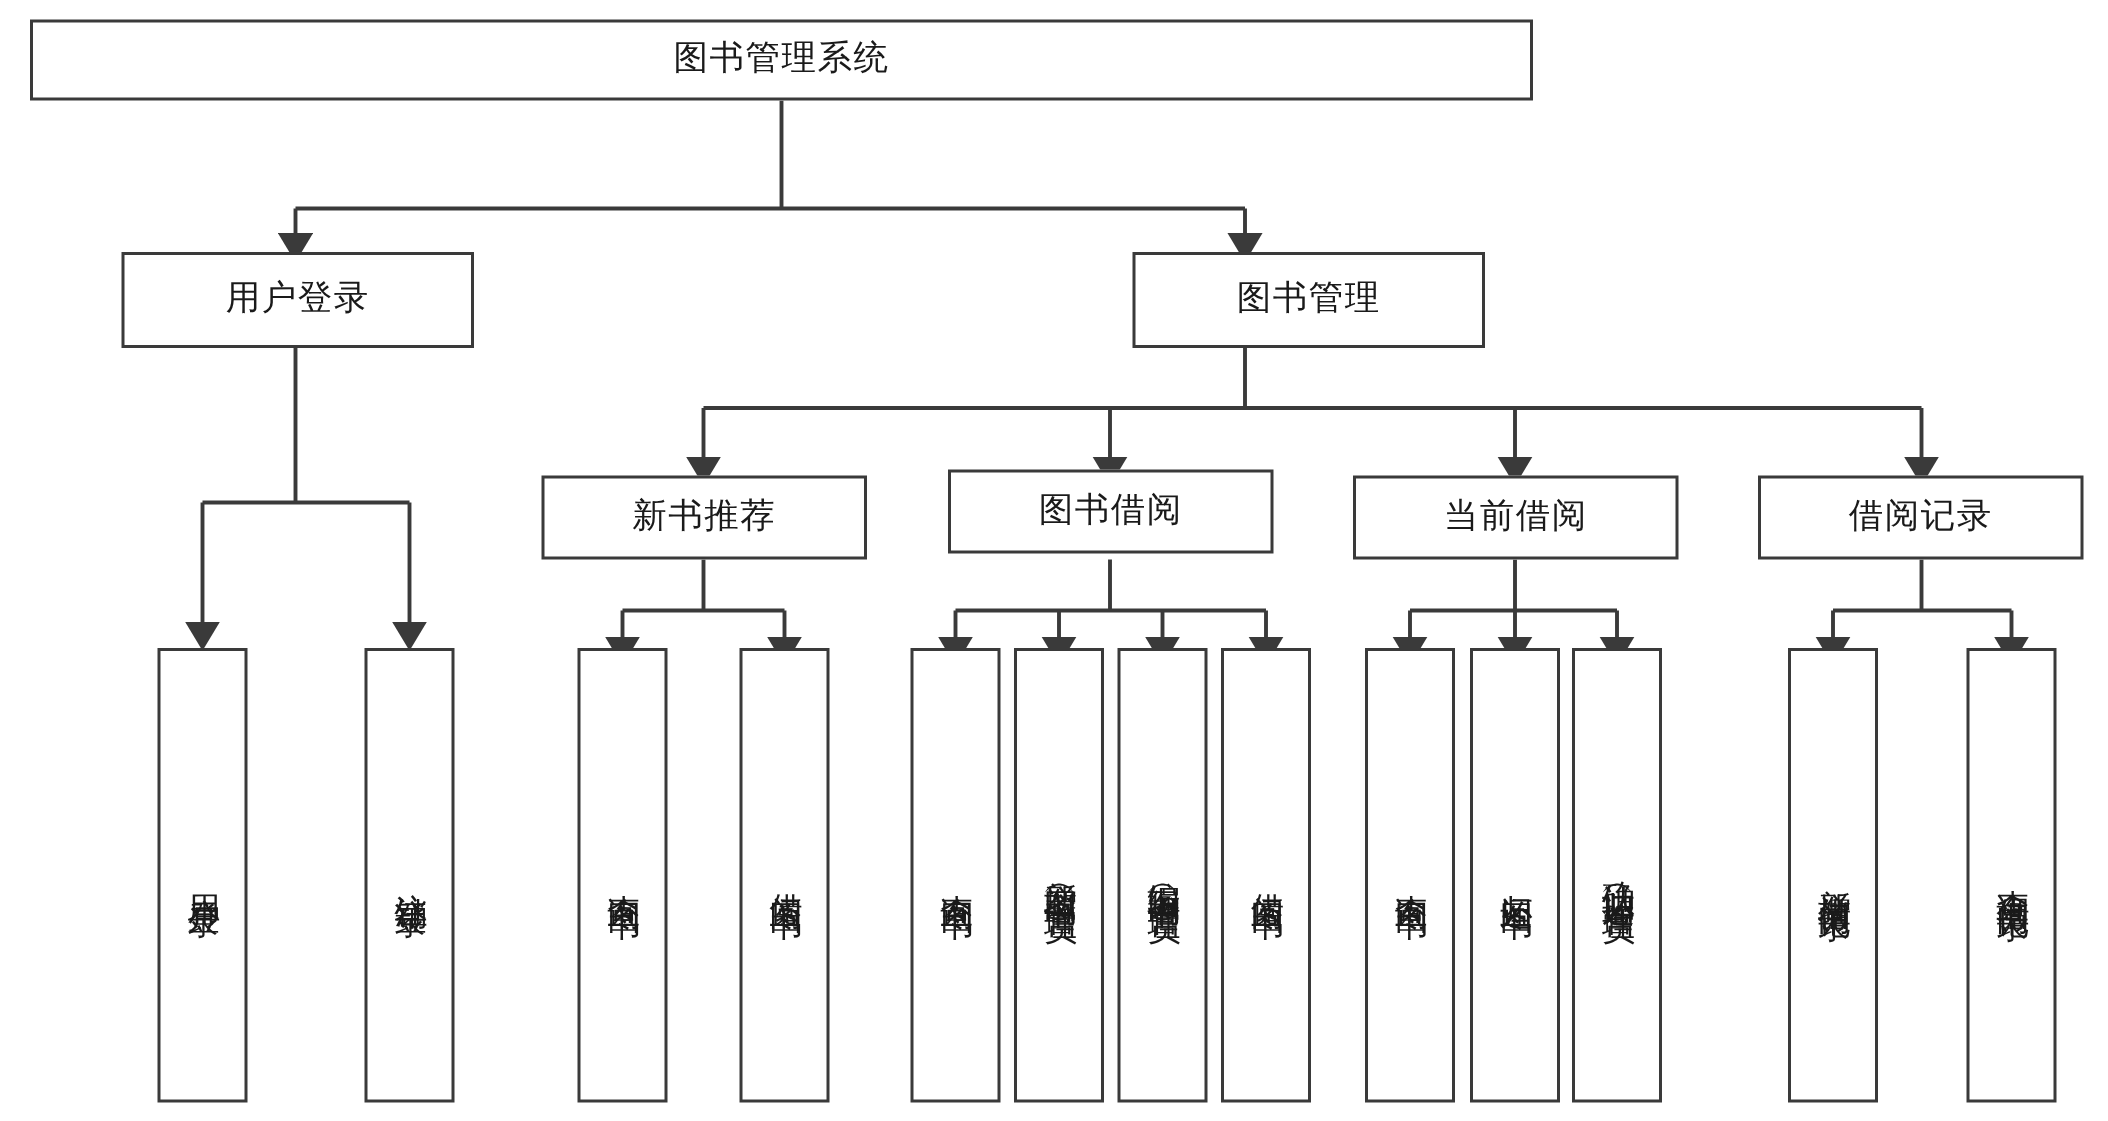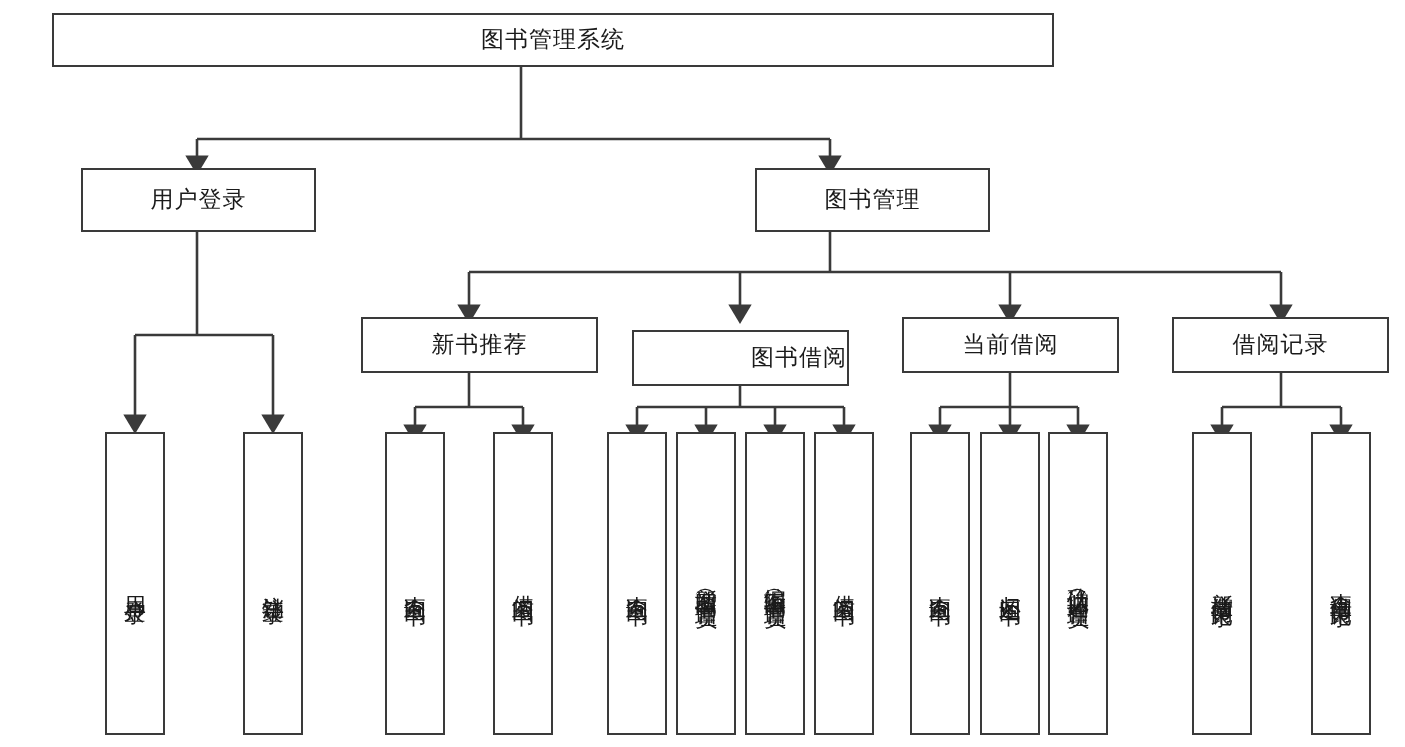--- a/index.html
+++ b/index.html
@@ -100,35 +100,35 @@
       <path d="M1010,407 L1010,427" marker-end="url(#arrow)"></path>
       <path d="M1078,407 L1078,427" marker-end="url(#arrow)"></path>
 
       <path d="M1281,373 L1281,407"></path>
       <path d="M1222,407 L1341,407"></path>
       <path d="M1222,407 L1222,427" marker-end="url(#arrow)"></path>
       <path d="M1341,407 L1341,427" marker-end="url(#arrow)"></path>
     </g>
   </svg>
 
-  <div class="node horiz" style="left:20px;top:13px;width:1002px;height:54px;margin-left:32px;">
+  <div class="node horiz" style="left:20px;top:13px;width:1002px;height:54px;">
     <span class="label">图书管理系统</span>
   </div>
 
   <div class="node horiz" style="left:81px;top:168px;width:235px;height:64px;">
     <span class="label">用户登录</span>
   </div>
   <div class="node horiz" style="left:711px;top:168px;width:235px;height:64px;margin-left:44px;">
     <span class="label">图书管理</span>
   </div>
 
-  <div class="node horiz" style="left:361px;top:317px;width:237px;height:56px;">
+  <div class="node horiz" style="left:361px;top:317px;width:217px;height:56px;">
     <span class="label">新书推荐</span>
   </div>
-  <div class="node horiz" style="left:632px;top:330px;width:217px;height:56px;justify-content:flex-end;">
+  <div class="node horiz" style="left:632px;top:313px;width:217px;height:56px;">
     <span class="label">图书借阅</span>
   </div>
   <div class="node horiz" style="left:1172px;top:317px;width:217px;height:56px;">
     <span class="label">借阅记录</span>
   </div>
   <div class="node horiz" style="left:902px;top:317px;width:217px;height:56px;">
     <span class="label">当前借阅</span>
   </div>
 
   <div class="node vert" style="left:105px;top:432px;width:60px;height:303px;">

